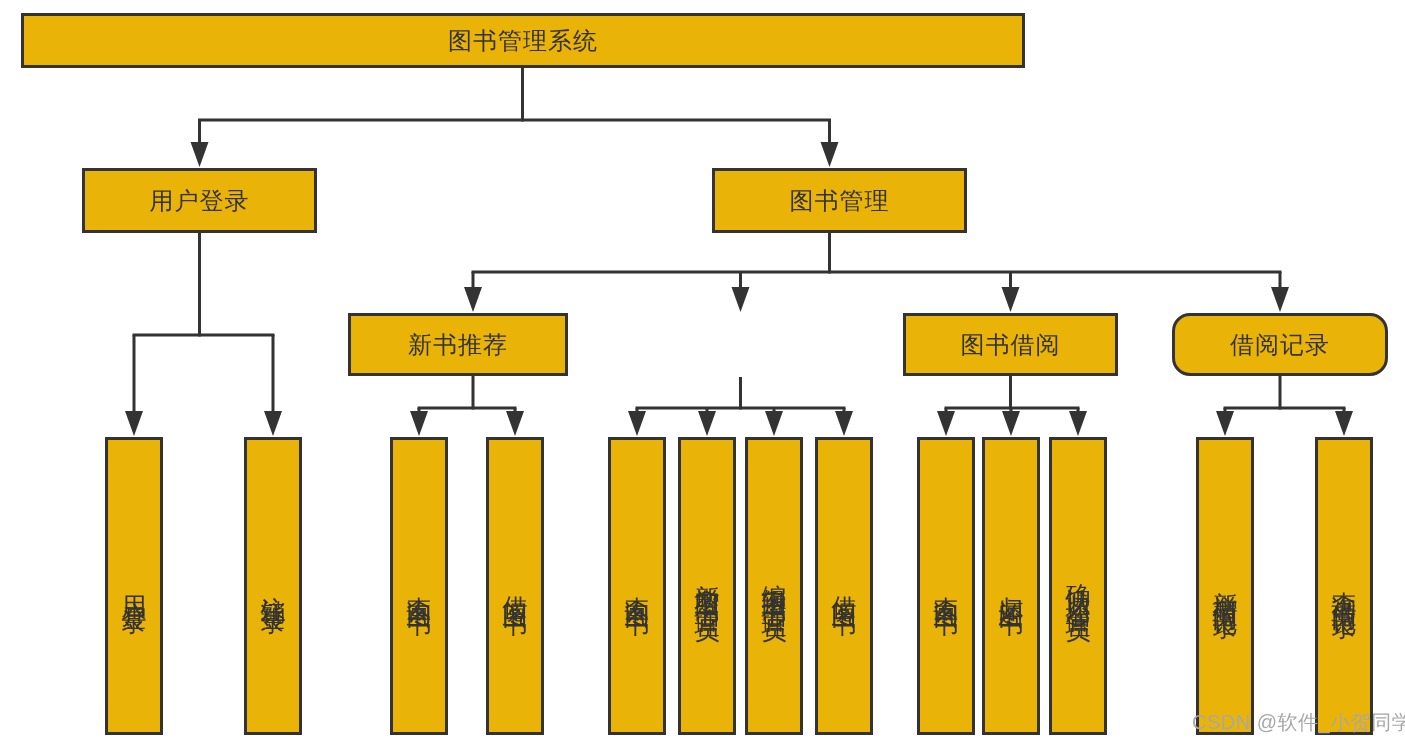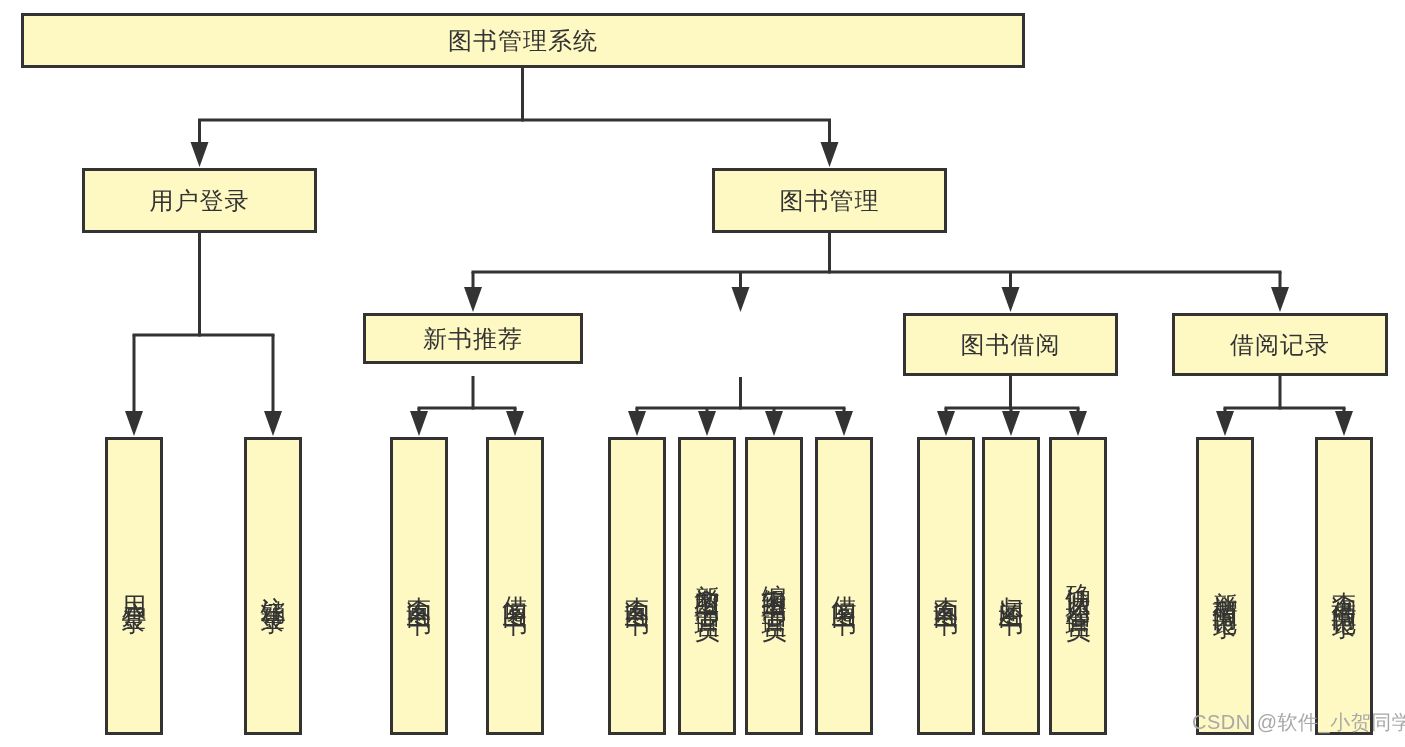--- a/index.html
+++ b/index.html
@@ -16,21 +16,21 @@
     background:var(--bg);
     font-family:"Liberation Sans","DejaVu Sans",sans-serif;
     overflow:hidden;
   }
   #wires{position:absolute;left:0;top:0;width:1405px;height:747px;pointer-events:none;}
   #wires .ln{stroke:var(--line);stroke-width:3;fill:none;}
   #wires .ah{fill:var(--line);stroke:none;}
   .box{
     position:absolute;box-sizing:border-box;
     border:3px solid var(--line);
-    background:#fef9c3;color:var(--text);
+    background:#eab308;color:var(--text);
     display:flex;align-items:center;justify-content:center;
     font-size:24px;letter-spacing:1px;
     white-space:nowrap;
   }
   .vbox{font-size:25px;letter-spacing:0;}
   .vbox .vtext{
     writing-mode:vertical-rl;
     text-orientation:mixed;
     letter-spacing:5px;
     line-height:1;
@@ -107,25 +107,25 @@
 
     <line class="ln" x1="1225" y1="408" x2="1225" y2="415"></line>
       <polygon class="ah" points="1216,411 1234,411 1225,436"></polygon>
     <line class="ln" x1="1344" y1="408" x2="1344" y2="415"></line>
       <polygon class="ah" points="1335,411 1353,411 1344,436"></polygon>
   </svg>
 
   <div class="box" style="left:21px;top:13px;width:1004px;height:55px;">图书管理系统</div>
 
   <div class="box" style="left:82px;top:168px;width:235px;height:65px;">用户登录</div>
-  <div class="box" style="left:712px;top:168px;width:235px;height:65px;">图书管理</div>
+  <div class="box" style="left:712px;top:168px;width:255px;height:65px;">图书管理</div>
 
-  <div class="box" style="left:363px;top:313px;width:220px;height:51px;">新书推荐</div>
+  <div class="box" style="left:348px;top:313px;width:220px;height:63px;">新书推荐</div>
   <div class="box" style="left:903px;top:313px;width:215px;height:63px;">图书借阅</div>
-  <div class="box" style="left:1172px;top:313px;width:216px;height:63px;">借阅记录</div>
+  <div class="box" style="left:1172px;top:313px;width:216px;height:63px;border-radius:18px;">借阅记录</div>
 
   <div class="box vbox" style="left:105px;top:437px;width:58px;height:298px;">
     <span class="vtext">用户登录</span>
   </div>
   <div class="box vbox" style="left:244px;top:437px;width:58px;height:298px;">
     <span class="vtext">注销登录</span>
   </div>
 
   <div class="box vbox" style="left:390px;top:437px;width:58px;height:298px;">
     <span class="vtext">查询图书</span>

